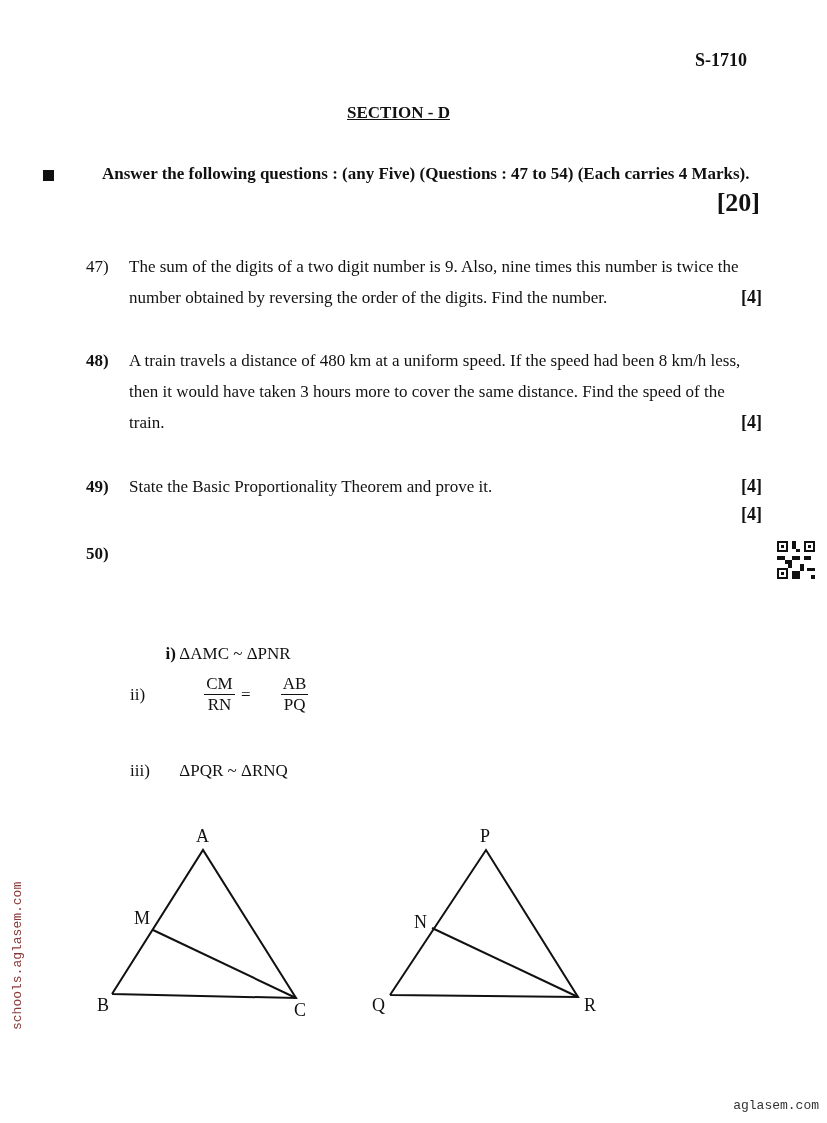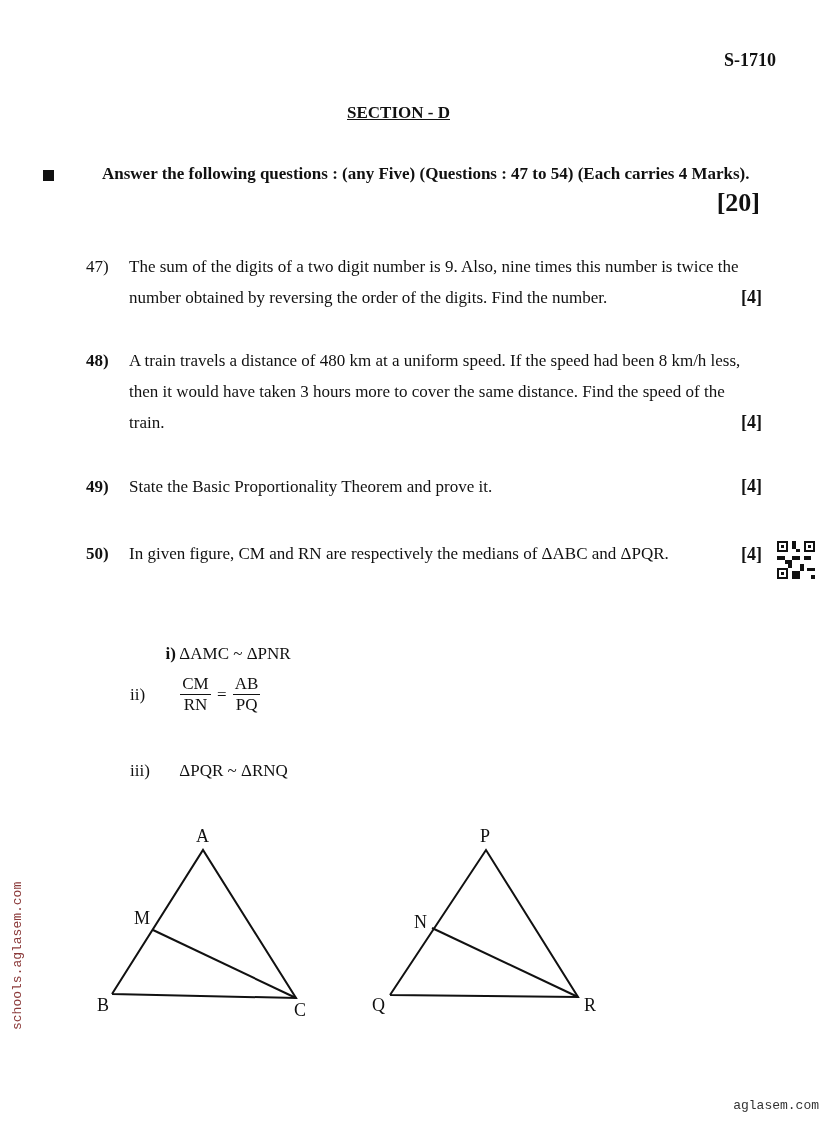--- a/index.html
+++ b/index.html
@@ -1,30 +1,30 @@
 <!DOCTYPE html>
 <html><head>
 <meta charset="utf-8">
 <style>
   html, body { margin:0; padding:0; }
   body { width:827px; height:1123px; background:#fff; position:relative; overflow:hidden;
          font-family:"Liberation Serif", "DejaVu Serif", serif; color:#111; }
   .abs { position:absolute; }
-  .code { right:51px; top:50px; font-weight:bold; font-size:18px; }
+  .code { right:80px; top:50px; font-weight:bold; font-size:18px; }
   .section { left:0; width:797px; top:103px; text-align:center; font-weight:bold; font-size:17px; text-decoration:underline; }
   .bullet { left:43px; top:170px; width:11px; height:11px; background:#111; }
   .instr { left:84px; top:158px; width:680px; font-weight:bold; font-size:17px; line-height:32px;margin-left:18px; }
   .marks-total { right:67px; top:188px; font-weight:bold; font-size:26px; }
   .q { left:86px; width:676px; font-size:17px; line-height:31px; }
   .q .num { position:absolute; left:0; top:0; }
   .q .txt { margin-left:43px; display:block; }
   .q .mk { position:absolute; right:0; bottom:0; font-weight:bold; font-size:18px; }
   .sub { left:130px; font-size:17px; }
   .sub .lbl { display:inline-block; width:46px; }
-  .frac { display:inline-flex; flex-direction:column; align-items:center; vertical-align:middle; }
+  .frac { display:inline-flex; flex-direction:column; align-items:center; vertical-align:middle;margin-left:24px; }
   .frac .top { border-bottom:1px solid #111; padding:0 2px; }
   .eq { display:inline-block; vertical-align:middle; margin:0 2px; }
   .figlbl { font-size:18px; }
   .wm-side { left:10px; top:1030px; transform:rotate(-90deg); transform-origin:left top; font-family:"Liberation Mono", monospace; font-size:13px; color:#8b3a3a; white-space:nowrap; }
   .footer { top:1128px; font-weight:bold; font-size:17px; }
   .wm-foot { right:8px; top:1098px; font-family:"Liberation Mono", monospace; font-size:13px; color:#333; }
   .qr { left:777px; top:541px; width:38px; height:38px; }
 </style>
 </head>
 <body>
@@ -49,21 +49,20 @@
 </div>
 
 <div class="abs q" style="top:471px;">
   <span class="num" style="font-weight:bold">49)</span>
   <span class="txt">State the Basic Proportionality Theorem and prove it.</span>
   <span class="mk">[4]</span>
 </div>
 
 <div class="abs q" style="top:534px; line-height:40px;">
   <span class="num" style="font-weight:bold">50)</span>
-  <span class="txt">In given figure, CM and RN are respectively the medians of ΔABC and ΔPQR.</span>
   <span class="mk">[4]</span>
 </div>
 
 <div class="abs qr">
   <svg width="38" height="38" viewBox="0 0 10 10" shape-rendering="crispEdges">
     <rect x="0" y="0" width="3" height="3" fill="#111"></rect>
       <rect x="0.6" y="0.6" width="1.8" height="1.8" fill="#fff"></rect>
       <rect x="1.1" y="1.1" width="0.8" height="0.8" fill="#111"></rect>
     <rect x="7" y="0" width="3" height="3" fill="#111"></rect>
       <rect x="7.6" y="0.6" width="1.8" height="1.8" fill="#fff"></rect>

